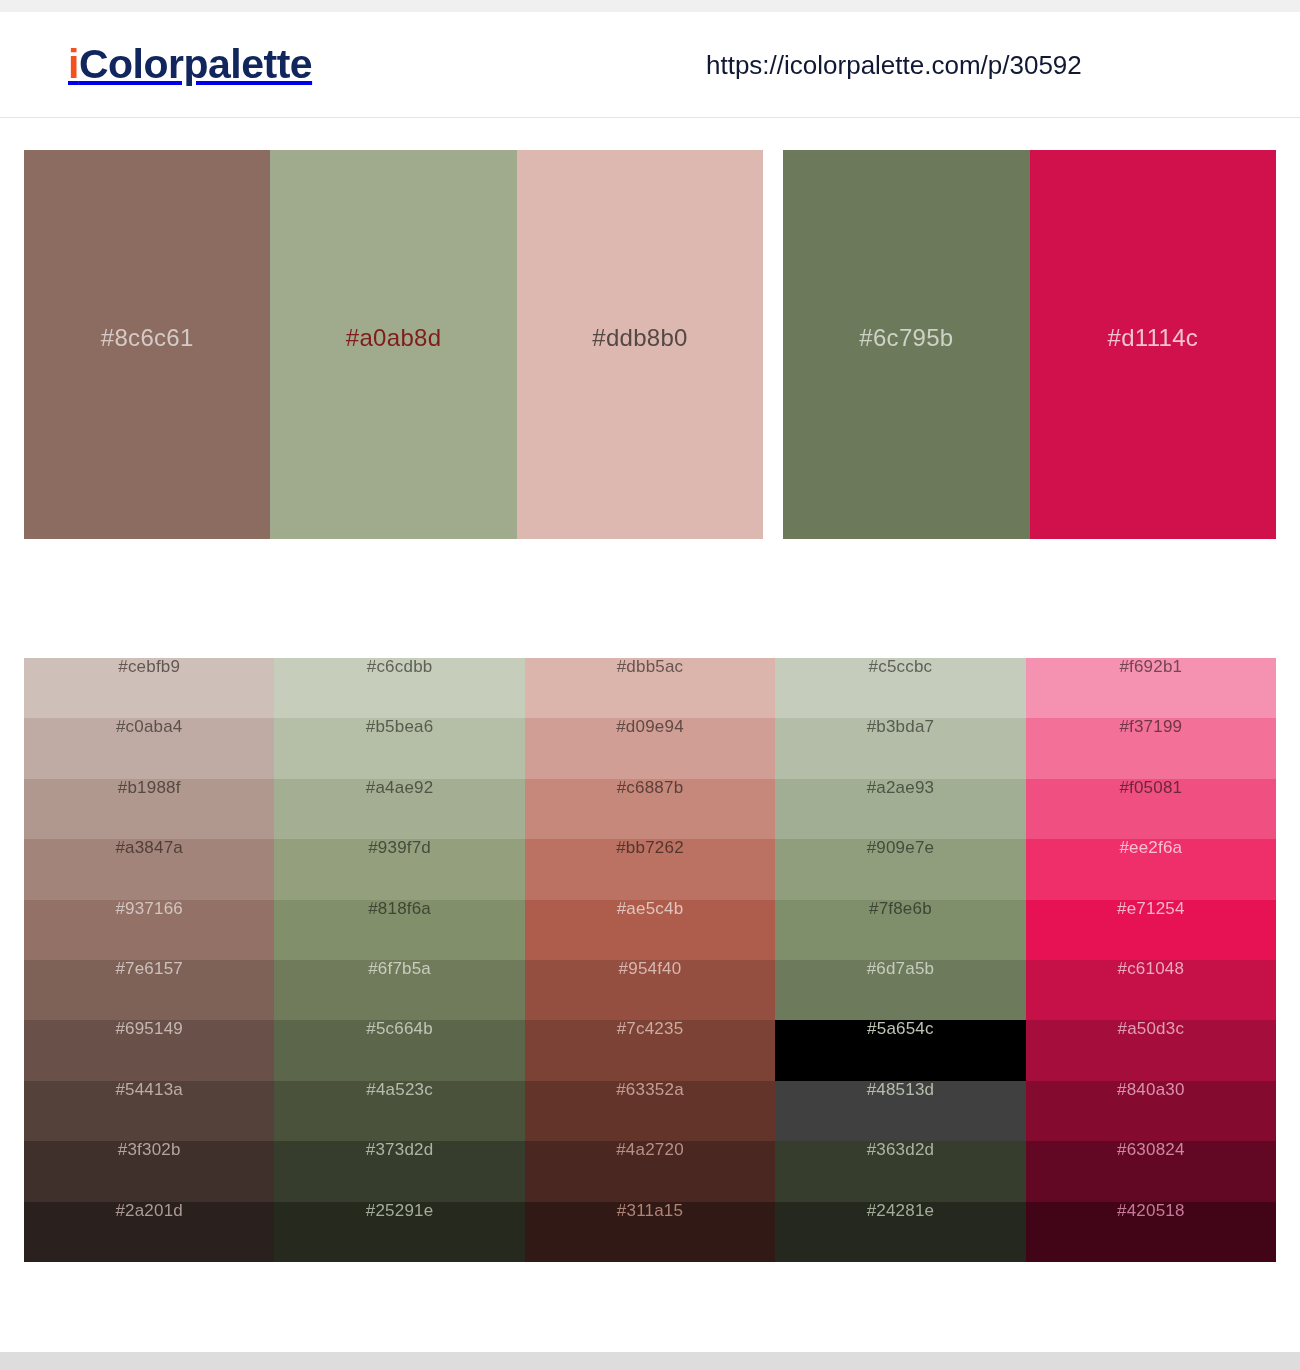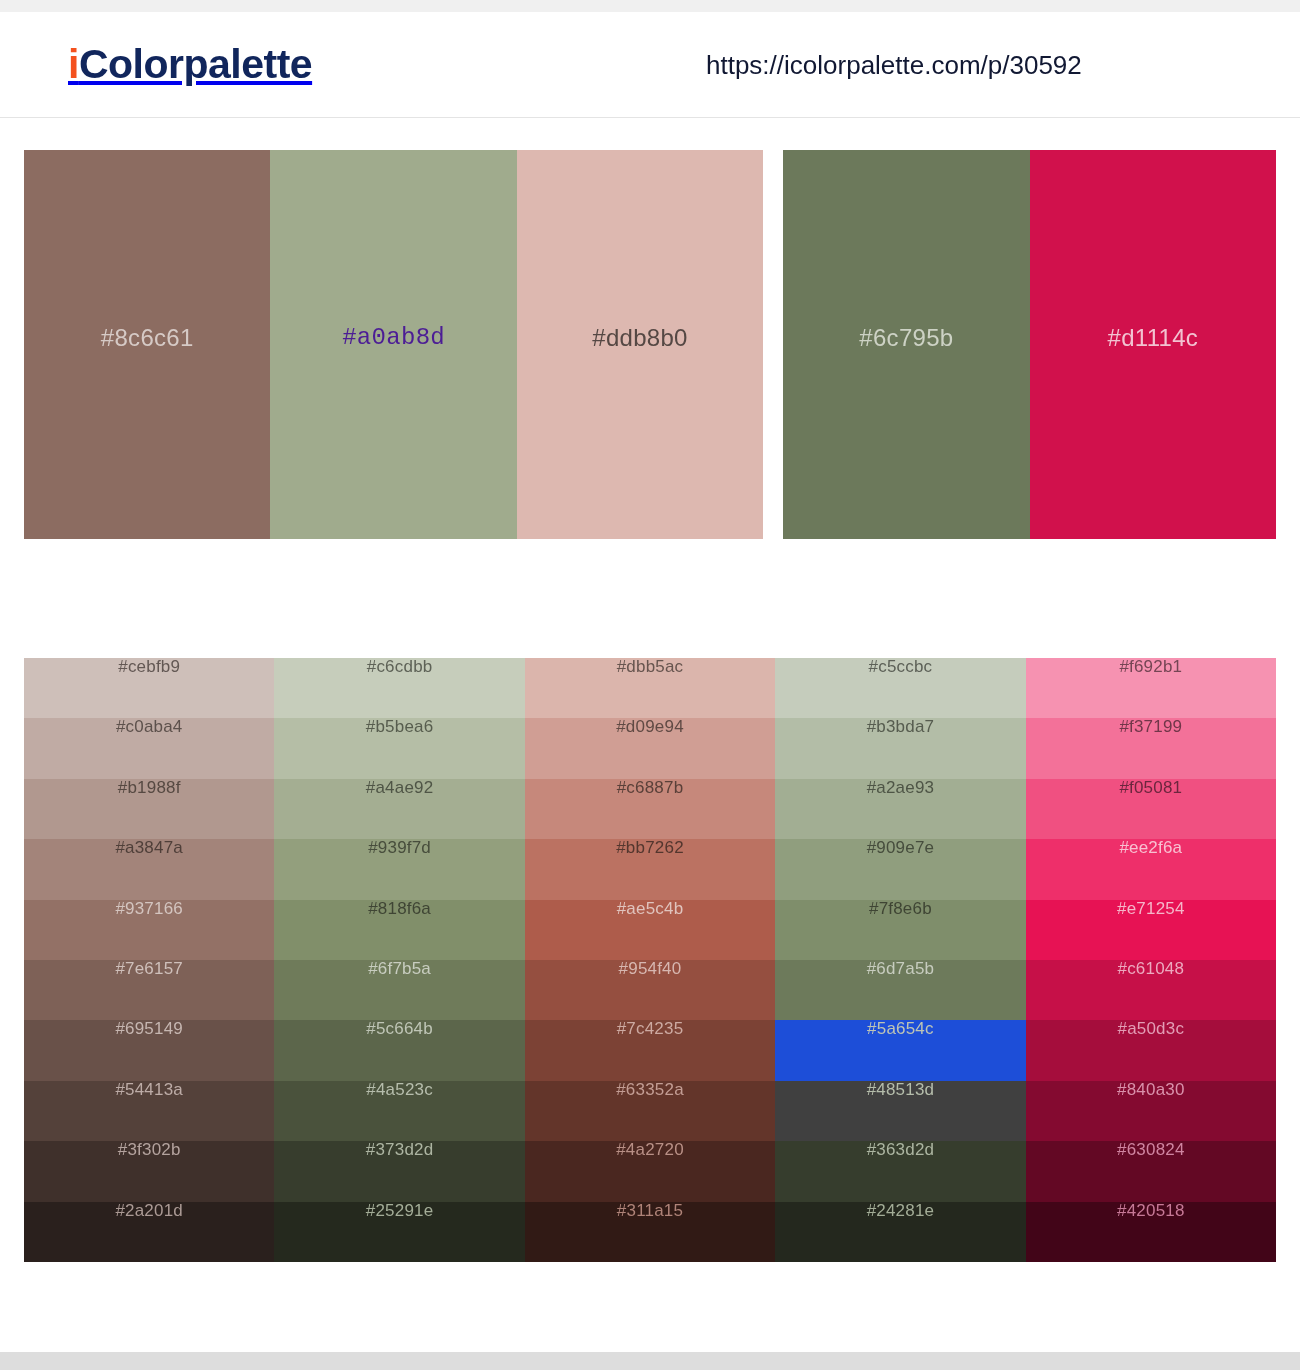--- a/index.html
+++ b/index.html
@@ -116,21 +116,21 @@
     <span class="logo-i">i</span><span class="logo-rest">Colorpalette</span>
   </a>
   <div class="page-url">https://icolorpalette.com/p/30592</div>
 </header>
 
 <section class="palette-band">
   <div class="palette-swatch" style="background: rgb(140, 108, 97);">
     <span class="swatch-label" style="color: rgb(214, 202, 198);">#8c6c61</span>
   </div>
   <div class="palette-swatch" style="background: rgb(160, 171, 141);">
-    <span class="swatch-label" style="color: #4c1d95; font-family: Liberation Mono, monospace;">#a0ab8d</span>
+    <span class="swatch-label" style="color: #7f1d1d;">#a0ab8d</span>
   </div>
   <div class="palette-swatch" style="background: rgb(221, 184, 176);">
     <span class="swatch-label" style="color: rgb(85, 72, 68);">#ddb8b0</span>
   </div>
   <div class="palette-swatch" style="background: rgb(108, 121, 91); margin-left: 20px;">
     <span class="swatch-label" style="color: rgb(205, 210, 197);">#6c795b</span>
   </div>
   <div class="palette-swatch" style="background: rgb(209, 17, 76);">
     <span class="swatch-label" style="color: rgb(242, 195, 209);">#d1114c</span>
   </div>
@@ -245,21 +245,21 @@
       </div>
       <div class="shade-cell" style="background: rgb(144, 158, 126);">
         <span style="color: rgb(70, 77, 61);">#909e7e</span>
       </div>
       <div class="shade-cell" style="background: rgb(127, 142, 107);">
         <span style="color: rgb(63, 69, 52);">#7f8e6b</span>
       </div>
       <div class="shade-cell" style="background: rgb(109, 122, 91);">
         <span style="color: rgb(199, 204, 191);">#6d7a5b</span>
       </div>
-      <div class="shade-cell" style="background: #1d4ed8;">
+      <div class="shade-cell" style="background: #000000;">
         <span style="color: rgb(190, 197, 181);">#5a654c</span>
       </div>
       <div class="shade-cell" style="background: #404040;">
         <span style="color: rgb(181, 189, 171);">#48513d</span>
       </div>
       <div class="shade-cell" style="background: rgb(54, 61, 45);">
         <span style="color: rgb(172, 181, 161);">#363d2d</span>
       </div>
       <div class="shade-cell" style="background: rgb(36, 40, 30);">
         <span style="color: rgb(163, 173, 151);">#24281e</span>

